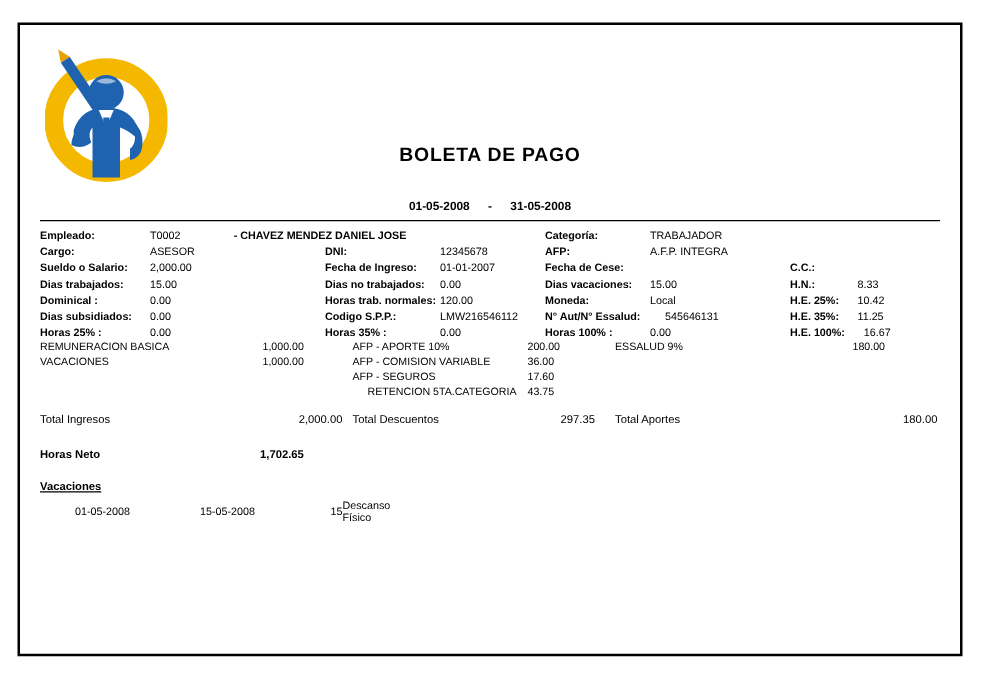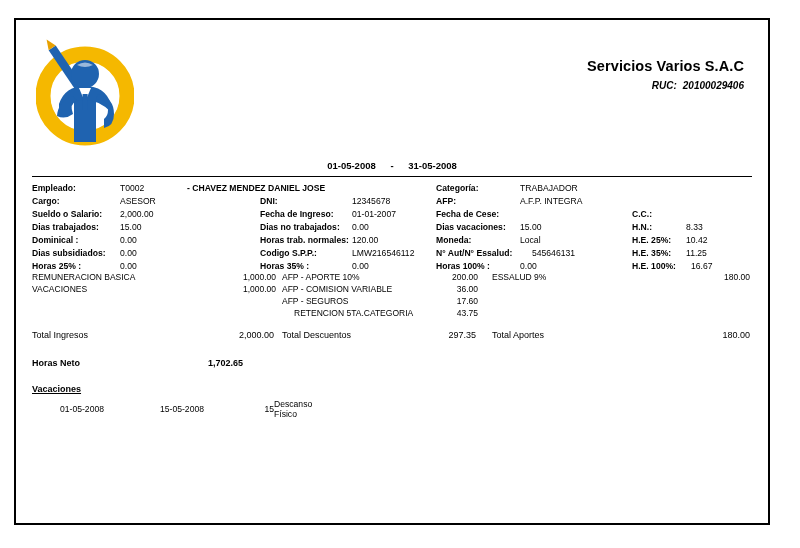--- a/index.html
+++ b/index.html
@@ -120,21 +120,21 @@
     text-align: center;
   }
 
   .detail-area {
     position: relative;
     height: 58px;
     font-size: 8.5px;
     margin-top: 3px;
   }
   .d-desc { position: absolute; white-space: nowrap; }
-  .d-amt  { position: absolute; white-space: nowrap; text-align: right; }
+  .d-amt  { position: absolute; white-space: nowrap; }
 
   .totals-area {
     position: relative;
     height: 46px;
     font-size: 9px;
     margin-top: 2px;
   }
   .t-lbl { position: absolute; white-space: nowrap; }
   .t-amt { position: absolute; white-space: nowrap; text-align: right; }
 
@@ -197,27 +197,22 @@
           <path d="M36 62 q-14 6 -15 20 q8 4 16 -2 q-4 -10 4 -14 z" fill="#1F63B0"></path>
 
           <polygon points="43,54 55,54 49,68" fill="#ffffff"></polygon>
           <rect x="46.6" y="60" width="5" height="16" fill="#1F63B0"></rect>
 
           <circle cx="49" cy="40" r="14" fill="#1F63B0"></circle>
           <path d="M41 31 q8 -5 16 0 q-8 4 -16 0 z" fill="#ffffff" opacity=".55"></path>
         </svg>
       </div>
 
-      <div class="company-block">
-        <div class="company-name">Servicios Varios S.A.C</div>
-        <div class="ruc-line">
-          <span class="ruc-label">RUC:</span><span>20100029406</span>
-        </div>
-      </div>
-
+
+      <div class="doc-title">BOLETA DE PAGO</div>
     </div>
 
     <div class="period-row">
       <span>01-05-2008</span>
       <span class="period-sep">-</span>
       <span>31-05-2008</span>
     </div>
     <div class="rule"></div>
 
     <div class="info-area">

